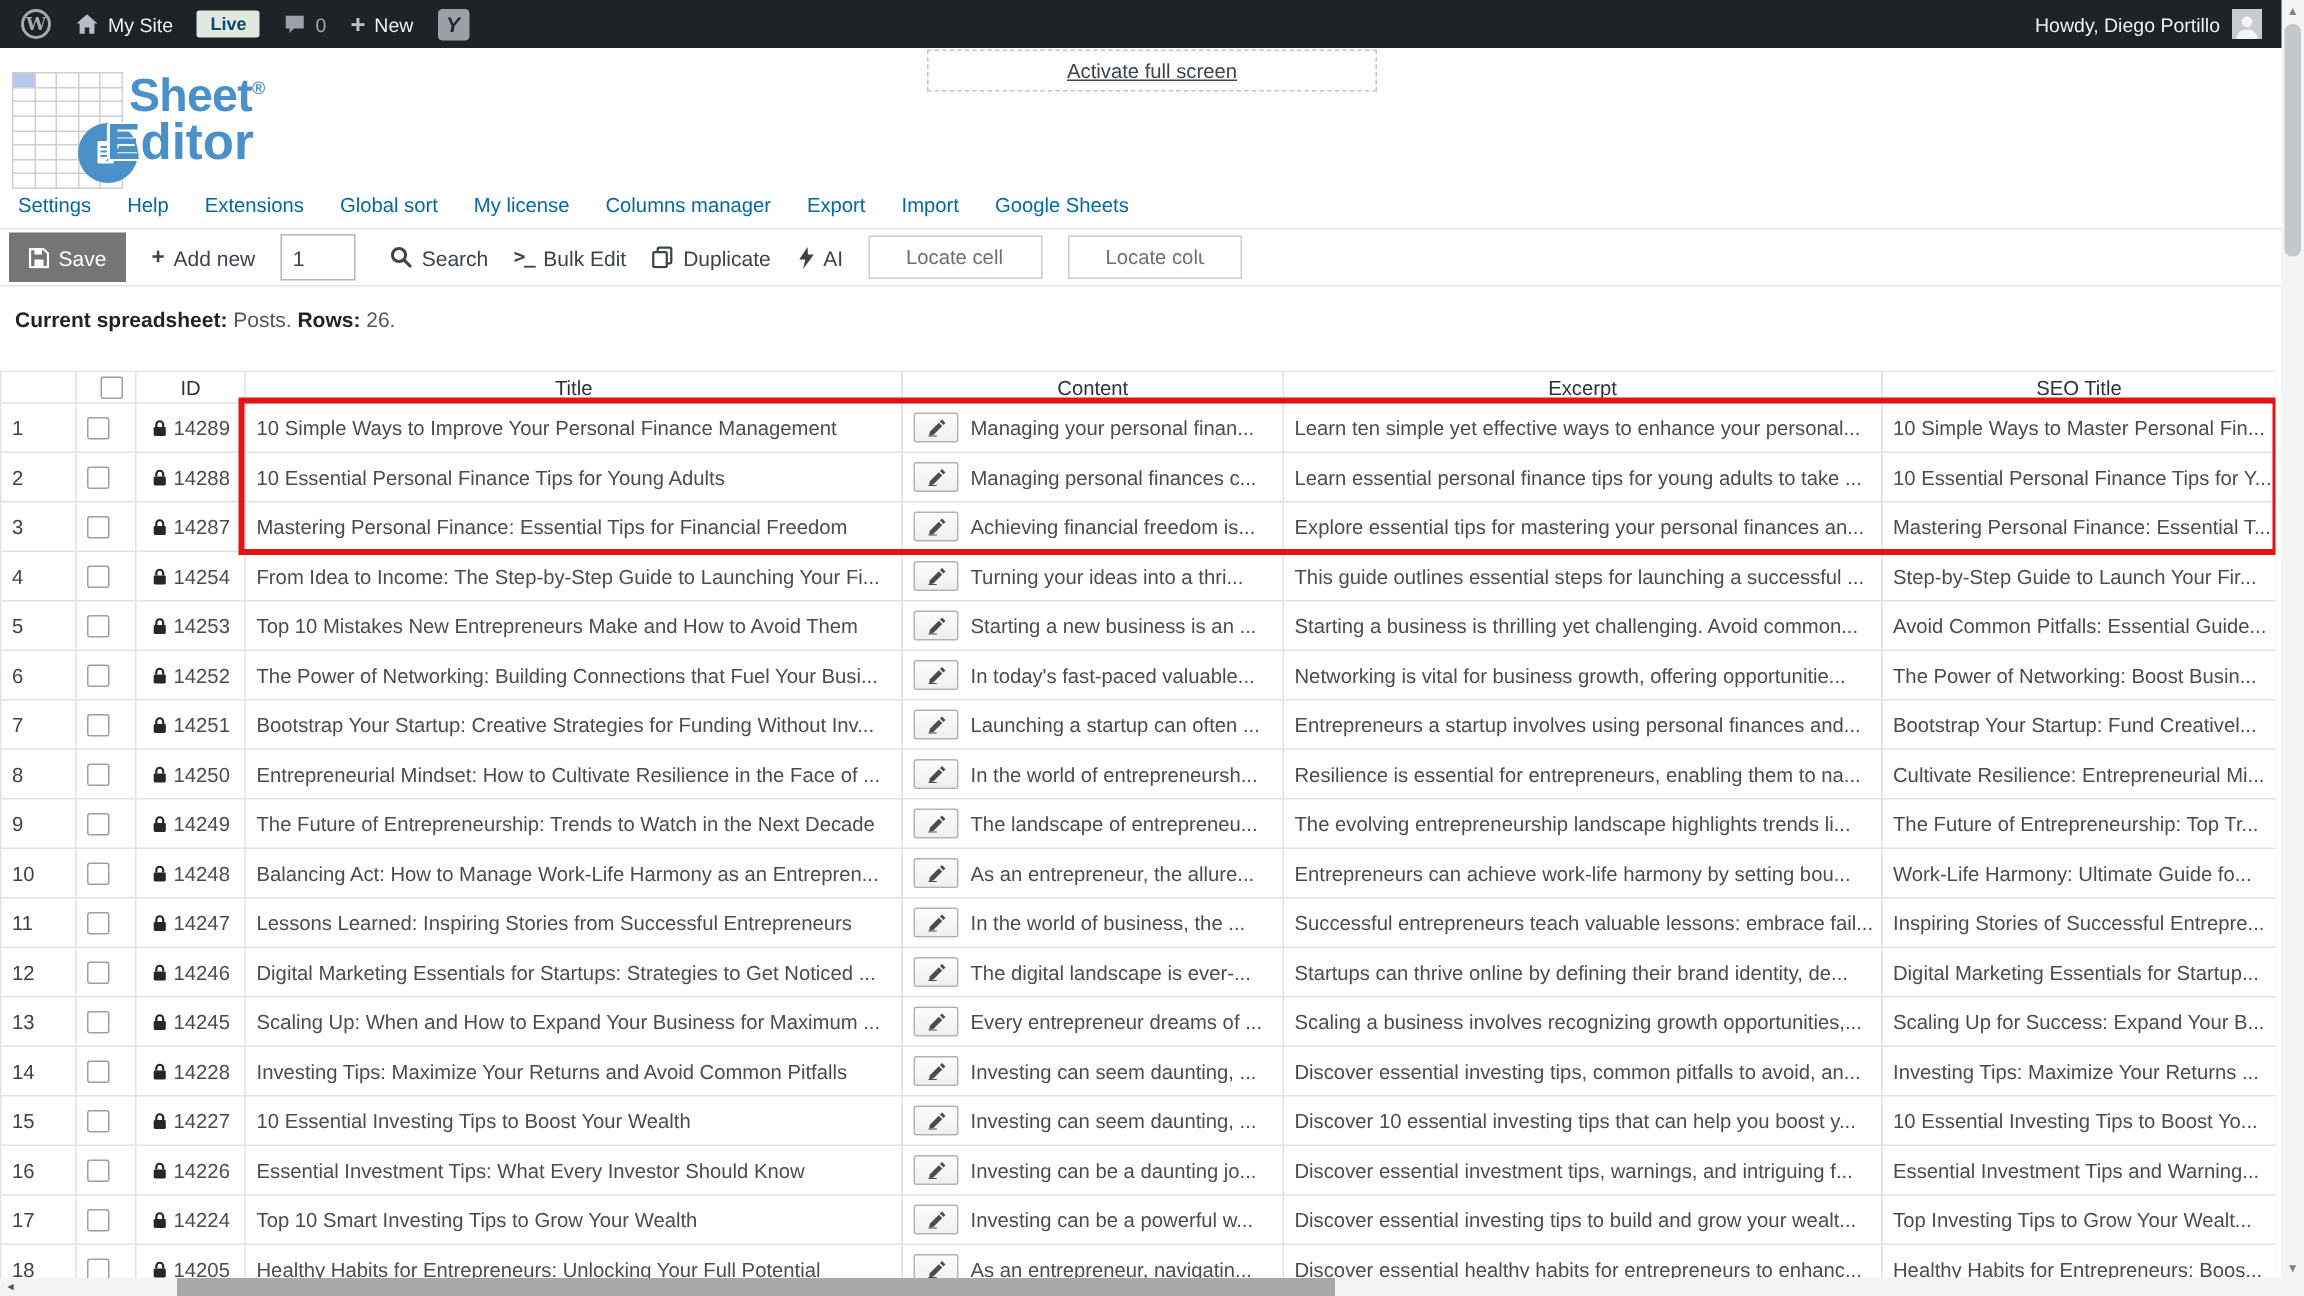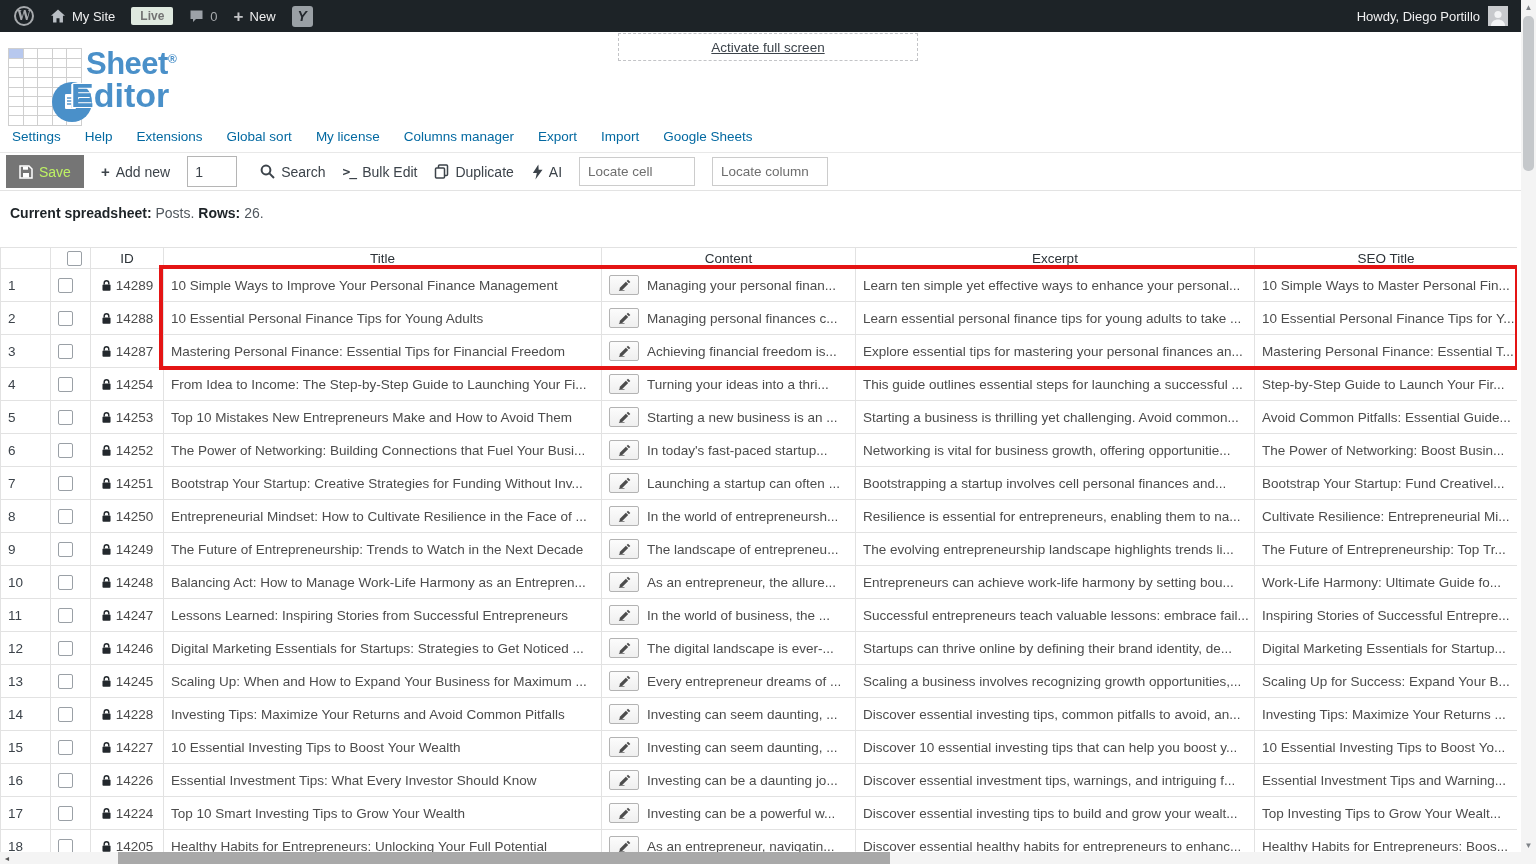--- a/index.html
+++ b/index.html
@@ -8,21 +8,21 @@
   .screen { position:relative; width:1536px; height:864px; background:#fff; overflow:hidden; }
 
   
   .adminbar { position:absolute; top:0; left:0; width:1536px; height:32px; background:#1d2327;
               display:flex; align-items:center; color:#f0f0f1; font-size:13px; padding:0 14px; z-index:20; }
   .ab-left { display:flex; align-items:center; gap:16px; }
   .ab-item { display:flex; align-items:center; gap:6px; cursor:pointer; }
   .wp-circle { width:20px; height:20px; border-radius:50%; border:2px solid #a7aaad; color:#a7aaad;
                display:flex; align-items:center; justify-content:center; font-family:"DejaVu Serif", serif;
                font-size:12px; font-weight:bold; }
-  .live-badge { background:#dfe9df; color:#737373; font-size:12px; font-weight:bold;
+  .live-badge { background:#dfe9df; color:#0c4a6e; font-size:12px; font-weight:bold;
                 padding:2px 9px; border-radius:2px; }
   .comment-count { color:#a7aaad; }
   .plus-glyph { font-size:17px; font-weight:bold; color:#c3c4c7; line-height:1; }
   .yoast-box { width:21px; height:21px; background:#9aa0a5; border-radius:3px; color:#23282d;
                display:flex; align-items:center; justify-content:center; font-weight:bold; font-style:italic; font-size:14px; }
   .ab-right { margin-left:auto; display:flex; align-items:center; gap:8px; padding-right:14px; }
   .avatar { width:20px; height:20px; background:#c8cacd; display:flex; align-items:flex-end; justify-content:center; overflow:hidden; }
 
   
   .fullscreen-box { position:absolute; top:33px; left:50%; transform:translateX(-50%); width:300px; height:28px;
@@ -45,27 +45,27 @@
                  line-height:1; text-shadow:-2px 0 0 #fff, -1px -1px 0 #fff, -1px 1px 0 #fff; }
 
   
   .menu { position:absolute; top:129px; left:12px; display:flex; gap:24px; font-size:13.5px; color:#0369a1; }
   .menu span { cursor:pointer; white-space:nowrap; }
 
   
   .toolbar { position:absolute; top:152px; left:0; width:1536px; height:39px; background:#fff;
              border-top:1px solid #e8e8e8; border-bottom:1px solid #e3e3e3;
              display:flex; align-items:center; gap:17px; padding-left:6px; font-size:14px; color:#3c434a; }
-  .save-btn { height:33px; background:#757575; color:#bef264; border:none; display:flex; align-items:center;
+  .save-btn { height:33px; background:#757575; color:#ffffff; border:none; display:flex; align-items:center;
               gap:6px; padding:0 13px; font-size:14px; cursor:pointer; font-family:inherit; }
   .tb-item { display:flex; align-items:center; gap:6px; cursor:pointer; white-space:nowrap; }
   .tb-glyph { font-weight:bold; font-size:15px; color:#3c434a; }
   .bulk-glyph { font-family:"DejaVu Sans Mono", monospace; font-weight:bold; font-size:13px; letter-spacing:-1px; }
   .num-input { width:50px; height:31px; border:1px solid #b5b5b5; font-size:14px; padding:0 7px; color:#3c434a; font-family:inherit; }
-  .locate-input { width:116px; height:29px; border:1px solid #ccc; font-size:13.5px; padding:0 8px; color:#3c434a; font-family:inherit; }
+  .locate-input { width:116px; height:29px; border:1px solid #ccc; font-size:13.5px; padding:0 24px; color:#3c434a; font-family:inherit; }
   .locate-input::placeholder { color:#6e6e6e; opacity:1; }
 
   
   .statusline { position:absolute; top:205px; left:10px; font-size:14px; color:#50575e; }
   .statusline b { color:#1d2327; }
 
   
   .sheet-wrap { position:absolute; top:247px; left:0; width:1517px; height:617px; overflow:hidden; }
   table.hot { border-collapse:collapse; table-layout:fixed; width:1517px; font-size:13.5px; color:#4c4c4c; }
   table.hot th, table.hot td { border:1px solid #e2e2e2; overflow:hidden; white-space:nowrap; vertical-align:middle; }
@@ -438,21 +438,21 @@
       <td>The Power of Networking: Building Connections that Fuel Your Busi...</td>
       <td>
         <span class="content-inner">
           <button class="edit-btn">
             <svg width="13" height="12" viewBox="0 0 14 13">
                     <path d="M2 9.5 L8.5 3 L11 5.5 L4.5 12 L1.5 12.5 Z" fill="#4c4c4c"></path>
                     <path d="M9.3 2.2 L10.8 0.7 L13.3 3.2 L11.8 4.7 Z" fill="#4c4c4c"></path>
                     <line x1="1" y1="12.8" x2="7" y2="12.8" stroke="#4c4c4c" stroke-width="1"></line>
                   </svg>
           </button>
-          <span class="cell-text">In today's fast-paced startup...</span>
+          <span class="cell-text">In today's fast-paced valuable...</span>
         </span>
       </td>
       <td>Networking is vital for business growth, offering opportunitie...</td>
       <td>The Power of Networking: Boost Busin...</td>
     </tr>
           <tr>
       <td class="c-num">7</td>
       <td class="c-check"><span class="checkbox"></span></td>
       <td class="c-id">
         <span class="id-inner">
@@ -469,21 +469,21 @@
           <button class="edit-btn">
             <svg width="13" height="12" viewBox="0 0 14 13">
                     <path d="M2 9.5 L8.5 3 L11 5.5 L4.5 12 L1.5 12.5 Z" fill="#4c4c4c"></path>
                     <path d="M9.3 2.2 L10.8 0.7 L13.3 3.2 L11.8 4.7 Z" fill="#4c4c4c"></path>
                     <line x1="1" y1="12.8" x2="7" y2="12.8" stroke="#4c4c4c" stroke-width="1"></line>
                   </svg>
           </button>
           <span class="cell-text">Launching a startup can often ...</span>
         </span>
       </td>
-      <td>Bootstrapping a startup involves cell personal finances and...</td>
+      <td>Entrepreneurs a startup involves using personal finances and...</td>
       <td>Bootstrap Your Startup: Fund Creativel...</td>
     </tr>
           <tr>
       <td class="c-num">8</td>
       <td class="c-check"><span class="checkbox"></span></td>
       <td class="c-id">
         <span class="id-inner">
           <svg width="11" height="13" viewBox="0 0 12 14">
                   <path d="M3.5 6 V4.4 a2.5 2.5 0 0 1 5 0 V6" fill="none" stroke="#23282d" stroke-width="1.6"></path>
                   <rect x="1.6" y="6" width="8.8" height="6.6" rx="1" fill="#23282d"></rect>

